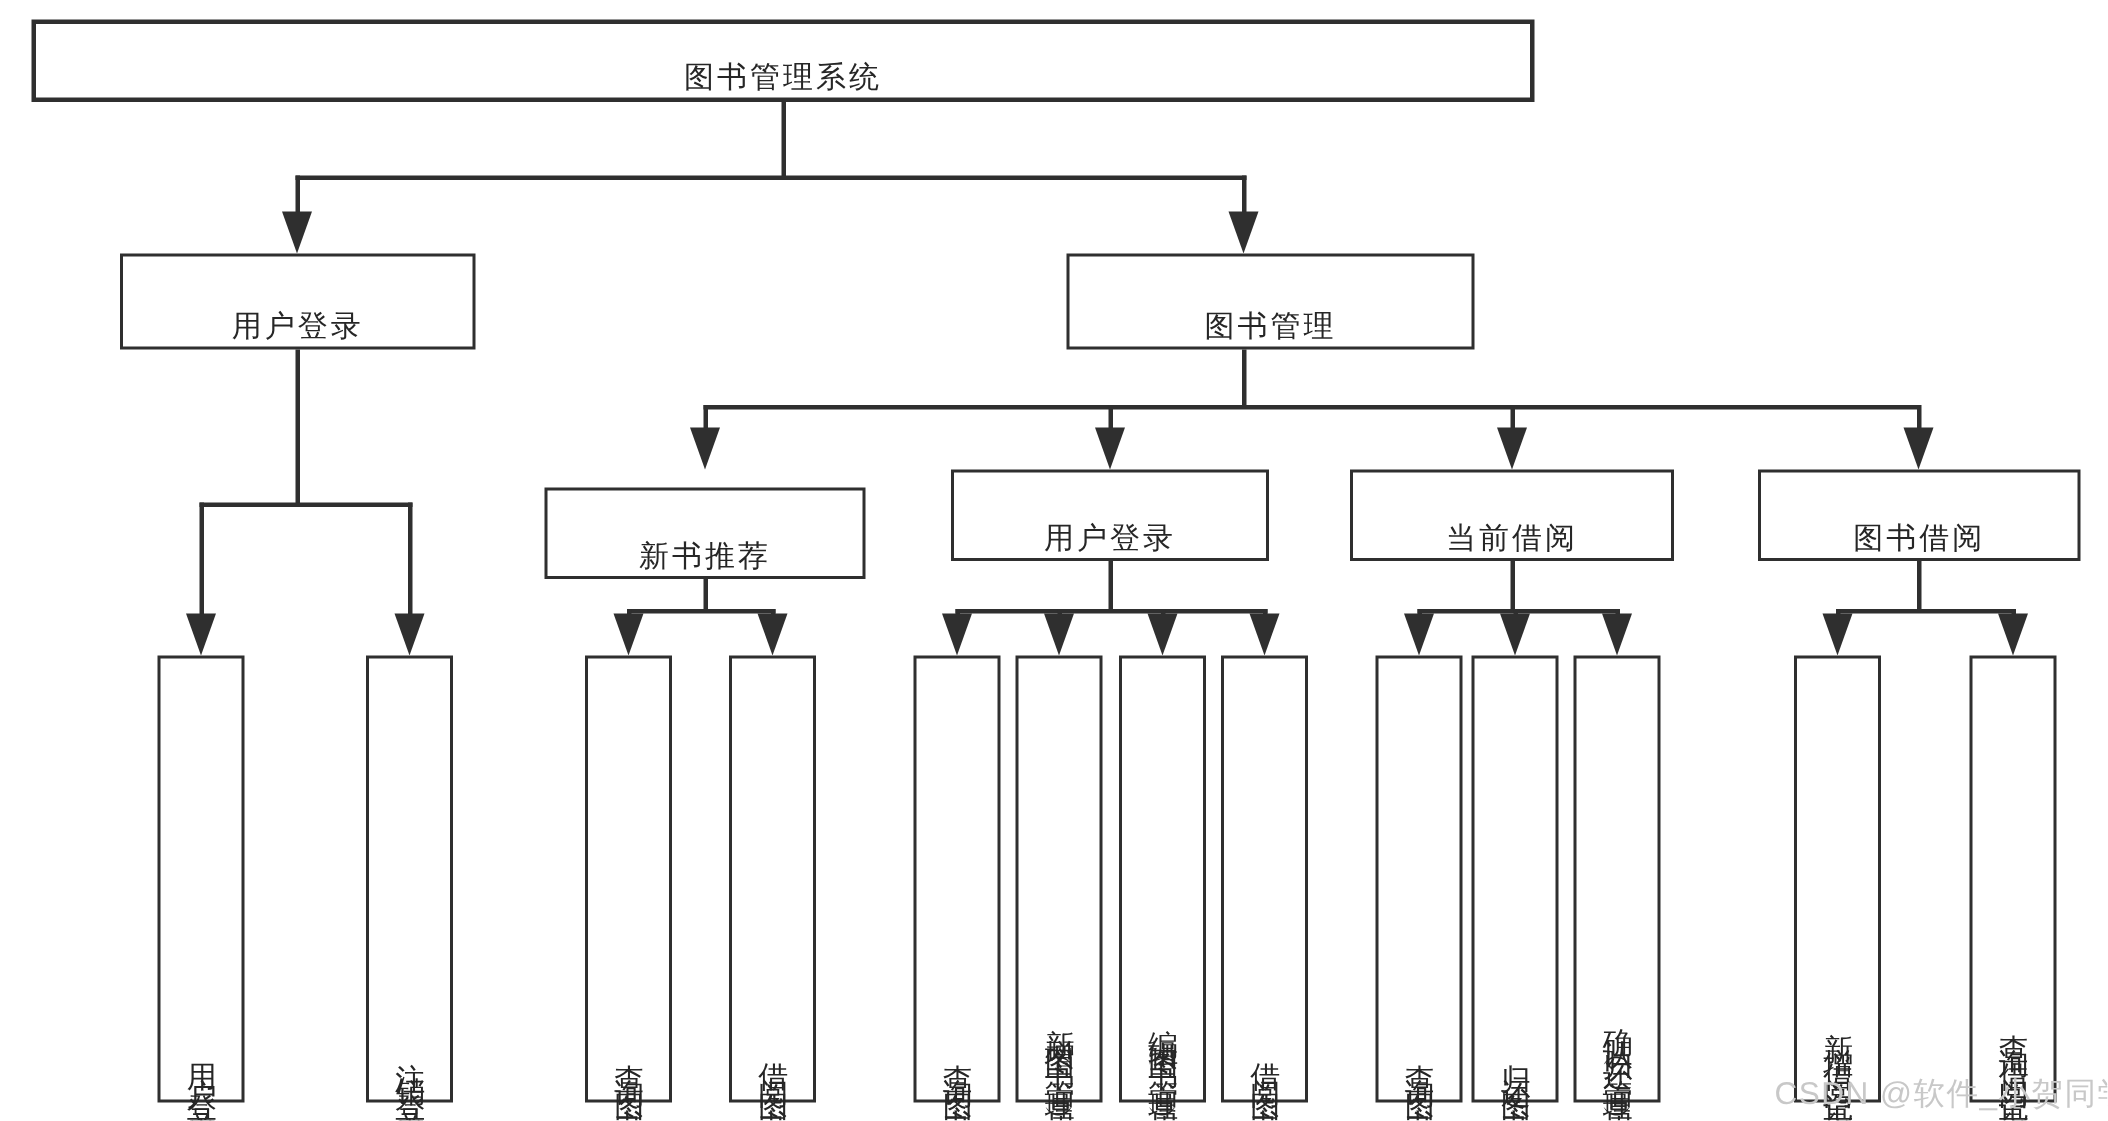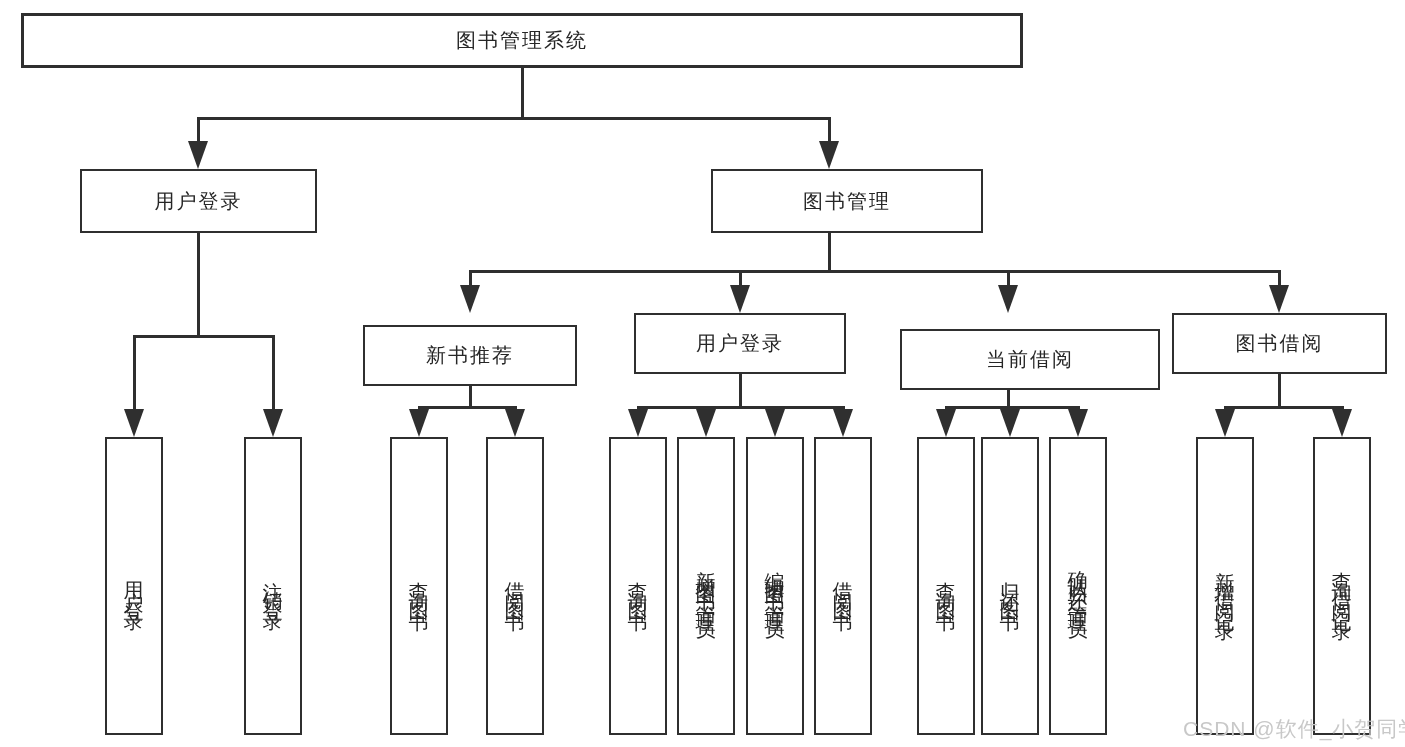--- a/index.html
+++ b/index.html
@@ -10,21 +10,21 @@
     background: #ffffff;
     font-family: "Liberation Sans", "DejaVu Sans", sans-serif;
     overflow: hidden;
   }
   .box {
     position: absolute;
     background: #ffffff;
     border: 2px solid #2f2f2f;
     box-sizing: border-box;
     display: flex;
-    align-items: center;
+    align-items: flex-end;
     justify-content: center;
   }
   .box.root { border-width: 3px; }
   .h-label {
     font-size: 20px;
     color: #262626;
     letter-spacing: 2px;
     white-space: nowrap;
   }
   .v-label {
@@ -127,21 +127,21 @@
   <div class="box" style="left:711px; top:169px; width:272px; height:64px;">
     <span class="h-label">图书管理</span>
   </div>
 
   <div class="box" style="left:363px; top:325px; width:214px; height:61px;">
     <span class="h-label">新书推荐</span>
   </div>
   <div class="box" style="left:634px; top:313px; width:212px; height:61px;">
     <span class="h-label">用户登录</span>
   </div>
-  <div class="box" style="left:900px; top:329px; width:260px; height:61px;">
+  <div class="box" style="left:900px; top:313px; width:216px; height:61px;">
     <span class="h-label">当前借阅</span>
   </div>
   <div class="box" style="left:1172px; top:313px; width:215px; height:61px;">
     <span class="h-label">图书借阅</span>
   </div>
 
   <div class="box" style="left:105px; top:437px; width:58px; height:298px;">
     <span class="v-label">用户登录</span>
   </div>
   <div class="box" style="left:244px; top:437px; width:58px; height:298px;">

